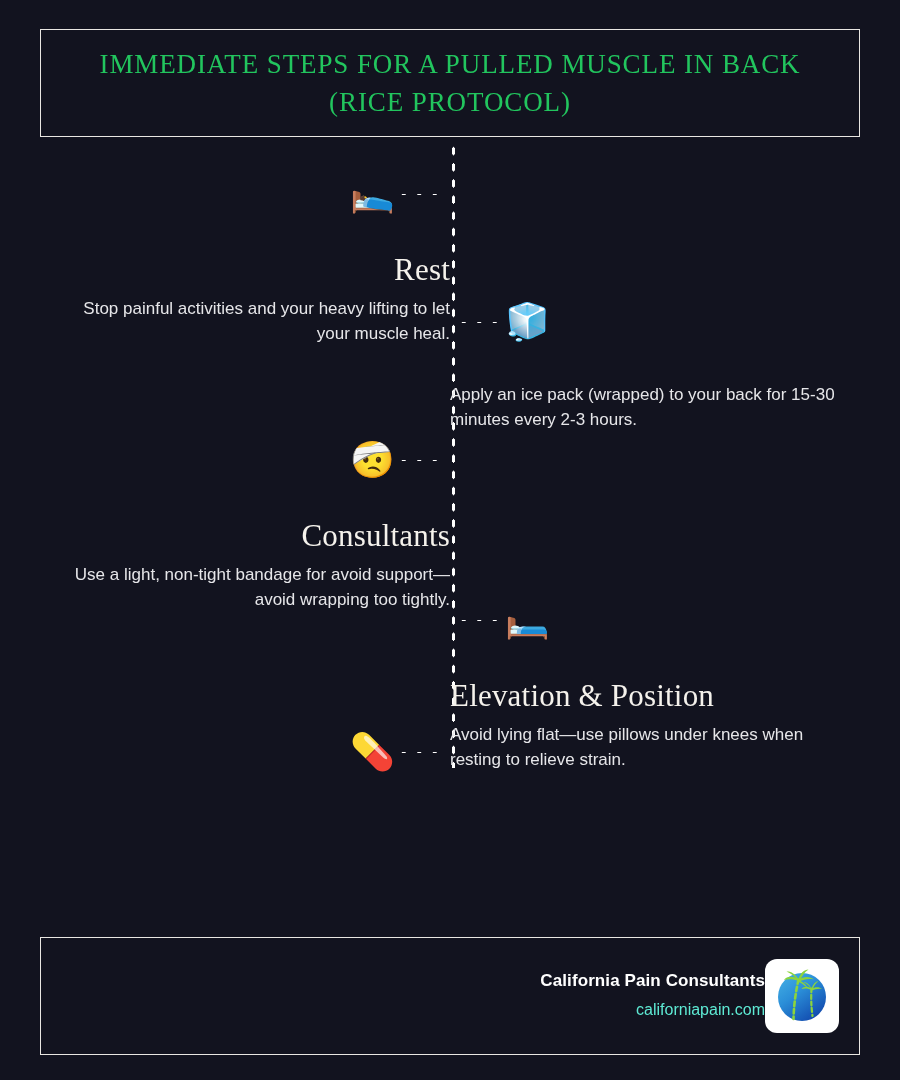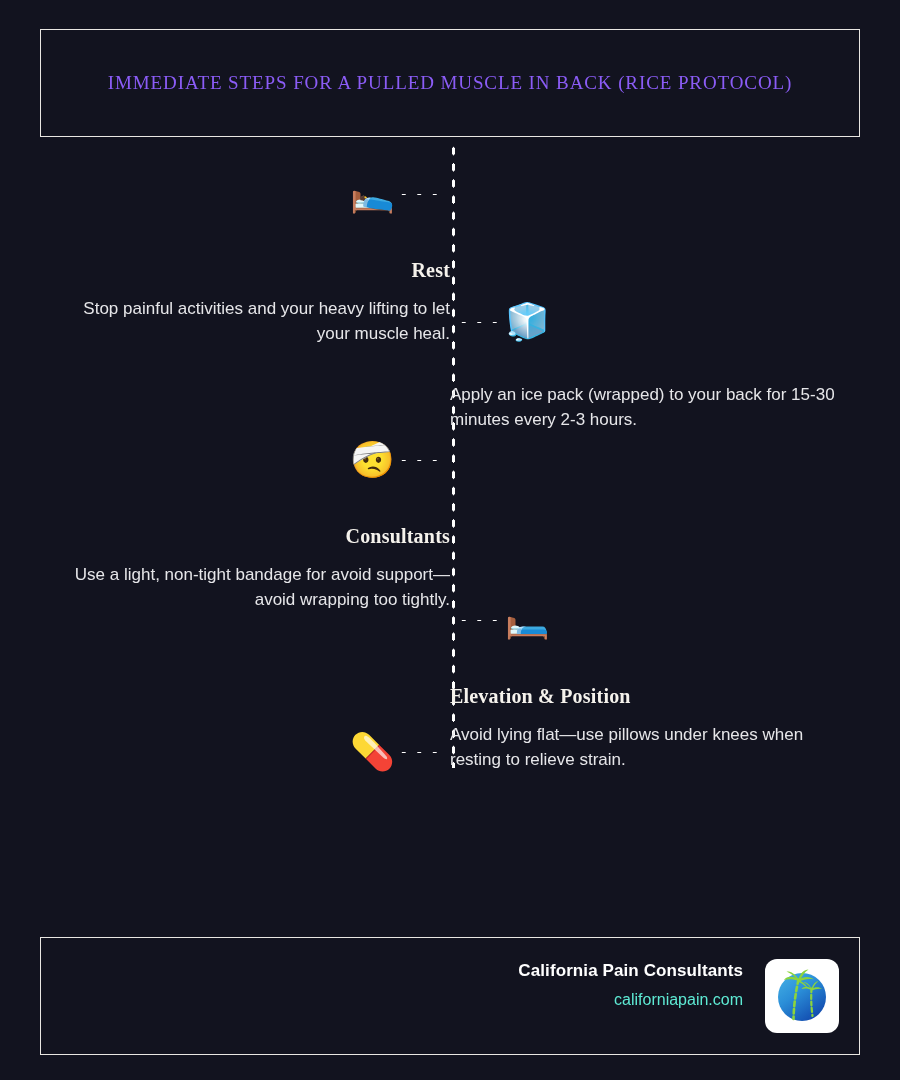--- a/index.html
+++ b/index.html
@@ -34,24 +34,24 @@
     width: 820px;
     height: 108px;
     border: 1.6px solid #e9e7e2;
     display: flex;
     align-items: center;
     justify-content: center;
     padding: 4px 26px;
   }
   .title-text {
     font-family: "Liberation Serif", serif;
-    font-size: 19px;
+    font-size: 27px;
     line-height: 38px;
     letter-spacing: 0.9px;
-    color: #8b5cf6;
+    color: #22c55e;
     text-align: center;
     font-weight: 400;
   }
 
   
   .spine {
     position: absolute;
     left: 450px;
     top: 143px;
     width: 7px;
@@ -98,22 +98,22 @@
   .step-body {
     position: absolute;
     top: 82px;
     width: 420px;
   }
   .step.left  .step-body { left: 0; }
   .step.right .step-body { left: 0; }
 
   .step-heading {
     font-family: "Liberation Serif", serif;
-    font-weight: 700;
-    font-size: 20px;
+    font-weight: 400;
+    font-size: 31px;
     line-height: 32px;
     color: #f5f2ec;
     margin-bottom: 10px;
     letter-spacing: 0.2px;
   }
   .step-desc {
     font-family: "Liberation Sans", sans-serif;
     font-size: 17px;
     line-height: 25px;
     color: #e6e6e9;
@@ -136,22 +136,21 @@
     width: 820px;
     height: 118px;
     border: 1.6px solid #e9e7e2;
     display: flex;
     align-items: center;
     justify-content: flex-end;
     padding-right: 20px;
   }
   .footer-inner {
     display: flex;
-    align-items: flex-start;
-    gap: 22px;
+    align-items: center;
   }
   .footer-text { text-align: right; }
   .brand-name {
     font-family: "Liberation Sans", sans-serif;
     font-weight: 700;
     font-size: 17px;
     line-height: 24px;
     color: #ffffff;
     letter-spacing: 0.1px;
   }

